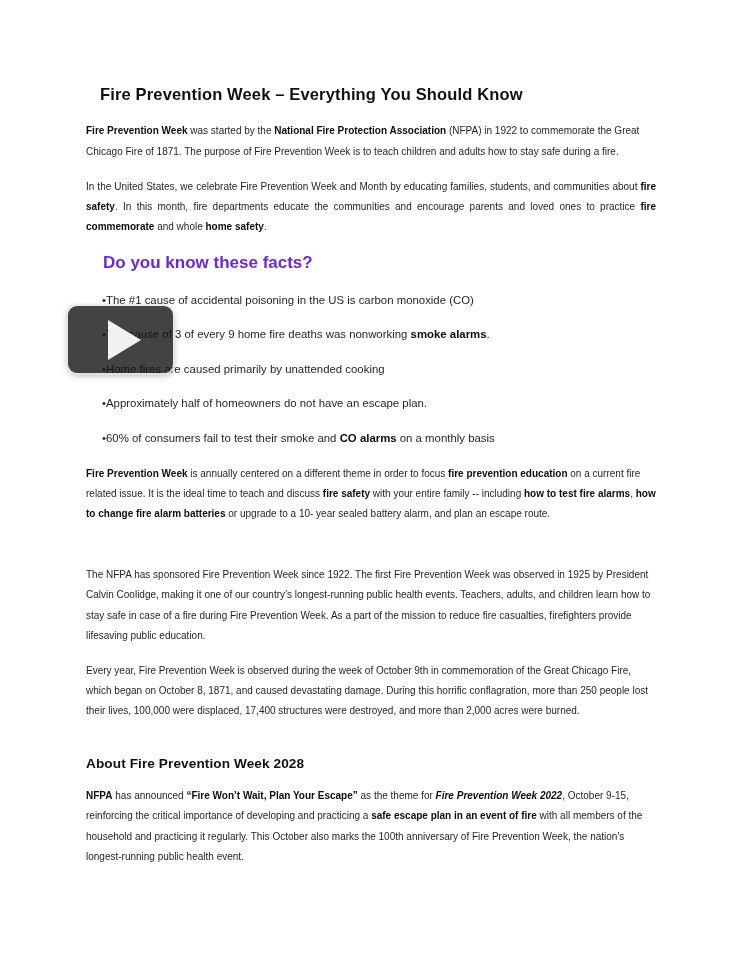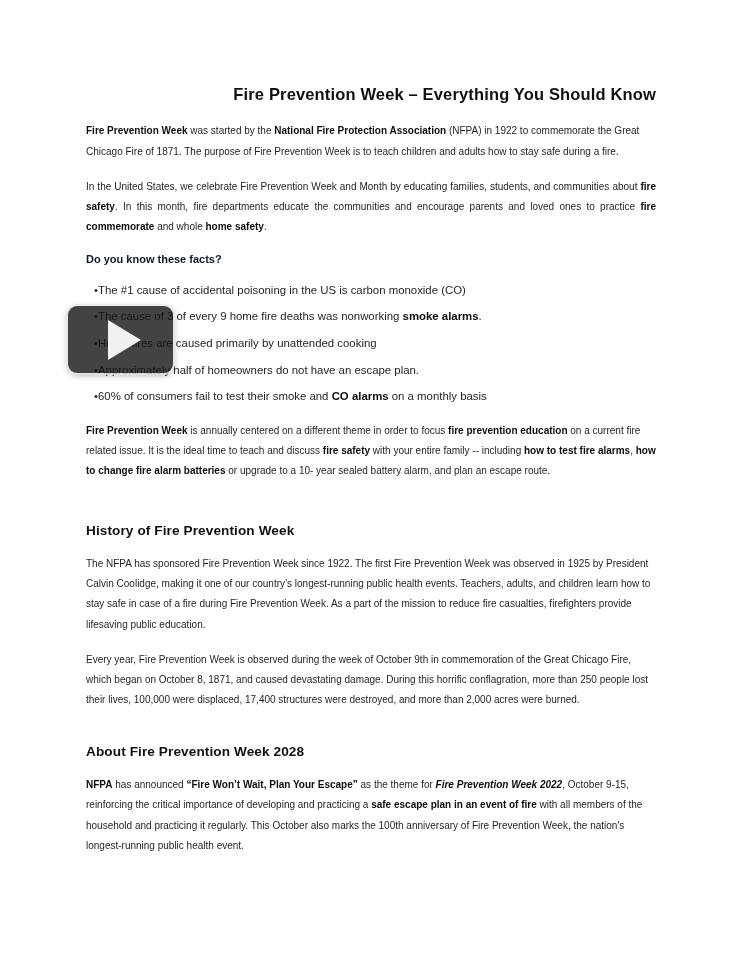--- a/index.html
+++ b/index.html
@@ -25,39 +25,38 @@
     position: absolute;
     left: 86px;
     top: 84px;
     width: 570px;
   }
 
   h1.doc-title {
     font-size: 16.5px;
     font-weight: bold;
     letter-spacing: 0.15px;
-    margin: 0 0 16px 0;
+    margin: 0 0 16px 14px;
     line-height: 1.3;
     color: #111111;
-    text-align: right;
   }
   h2.section-title {
     font-size: 13.6px;
     font-weight: bold;
     letter-spacing: 0.1px;
     margin: 0 0 14px 0;
     line-height: 1.3;
     color: #111111;
   }
   h3.sub-heading {
-    font-size: 11px;
+    font-size: 17px;
     font-weight: bold;
-    margin: 0 0 14px 0;
+    margin: 0 0 14px 17px;
     line-height: 1.3;
-    color: #0f172a;
+    color: #6d28d9;
   }
 
   p.para {
     font-size: 10px;
     line-height: 20.2px;
     margin: 0 0 15px 0;
     color: #1f1f1f;
   }
   p.para.justify {
     text-align: justify;
@@ -70,21 +69,21 @@
 
   ul.facts {
     list-style: none;
     margin: 0 0 15px 0;
     padding: 0;
   }
   ul.facts li {
     font-size: 11.4px;
     line-height: 18.6px;
     color: #1f1f1f;
-    margin: 8px;
+    margin: 16px;
     padding: 0;
     white-space: nowrap;
   }
   ul.facts li .bullet-mark {
     font-size: 11.4px;
     line-height: 1;
   }
 
   .gap-lg { height: 26px; }
   .gap-md { height: 18px; }
@@ -134,21 +133,20 @@
       <li><span class="bullet-mark">•</span><span>The cause of 3 of every 9 home fire deaths was nonworking </span><b>smoke alarms</b><span>.</span></li>
       <li><span class="bullet-mark">•</span><span>Home fires are caused primarily by unattended cooking</span><b></b><span></span></li>
       <li><span class="bullet-mark">•</span><span>Approximately half of homeowners do not have an escape plan.</span><b></b><span></span></li>
       <li><span class="bullet-mark">•</span><span>60% of consumers fail to test their smoke and </span><b>CO alarms</b><span> on a monthly basis</span></li>
     </ul>
 
     <p class="para"><b>Fire Prevention Week</b><span> is annually centered on a different theme in order to focus </span><b>fire prevention education</b><span> on a current fire related issue. It is the ideal time to teach and discuss </span><b>fire safety</b><span> with your entire family -- including </span><b>how to test fire alarms</b><span>, </span><b>how to change fire alarm batteries</b><span> or upgrade to a 10- year sealed battery alarm, and plan an escape route.</span></p>
 
     <div class="gap-lg"></div>
 
-    <h2 class="section-title">History of Fire Prevention Week</h2>
 
     <p class="para">The NFPA has sponsored Fire Prevention Week since 1922. The first Fire Prevention Week was observed in 1925 by President Calvin Coolidge, making it one of our country’s longest-running public health events. Teachers, adults, and children learn how to stay safe in case of a fire during Fire Prevention Week. As a part of the mission to reduce fire casualties, firefighters provide lifesaving public education.</p>
 
     <p class="para">Every year, Fire Prevention Week is observed during the week of October 9th in commemoration of the Great Chicago Fire, which began on October 8, 1871, and caused devastating damage. During this horrific conflagration, more than 250 people lost their lives, 100,000 were displaced, 17,400 structures were destroyed, and more than 2,000 acres were burned.</p>
 
     <div class="gap-md"></div>
 
     <h2 class="section-title">About Fire Prevention Week 2028</h2>
 
     <p class="para"><b>NFPA</b><span> has announced </span><b>“Fire Won’t Wait, Plan Your Escape”</b><span> as the theme for </span><span class="bi">Fire Prevention Week 2022</span><span>, October 9-15, reinforcing the critical importance of developing and practicing a </span><b>safe escape plan in an event of fire</b><span> with all members of the household and practicing it regularly. This October also marks the 100th anniversary of Fire Prevention Week, the nation's longest-running public health event.</span></p>

